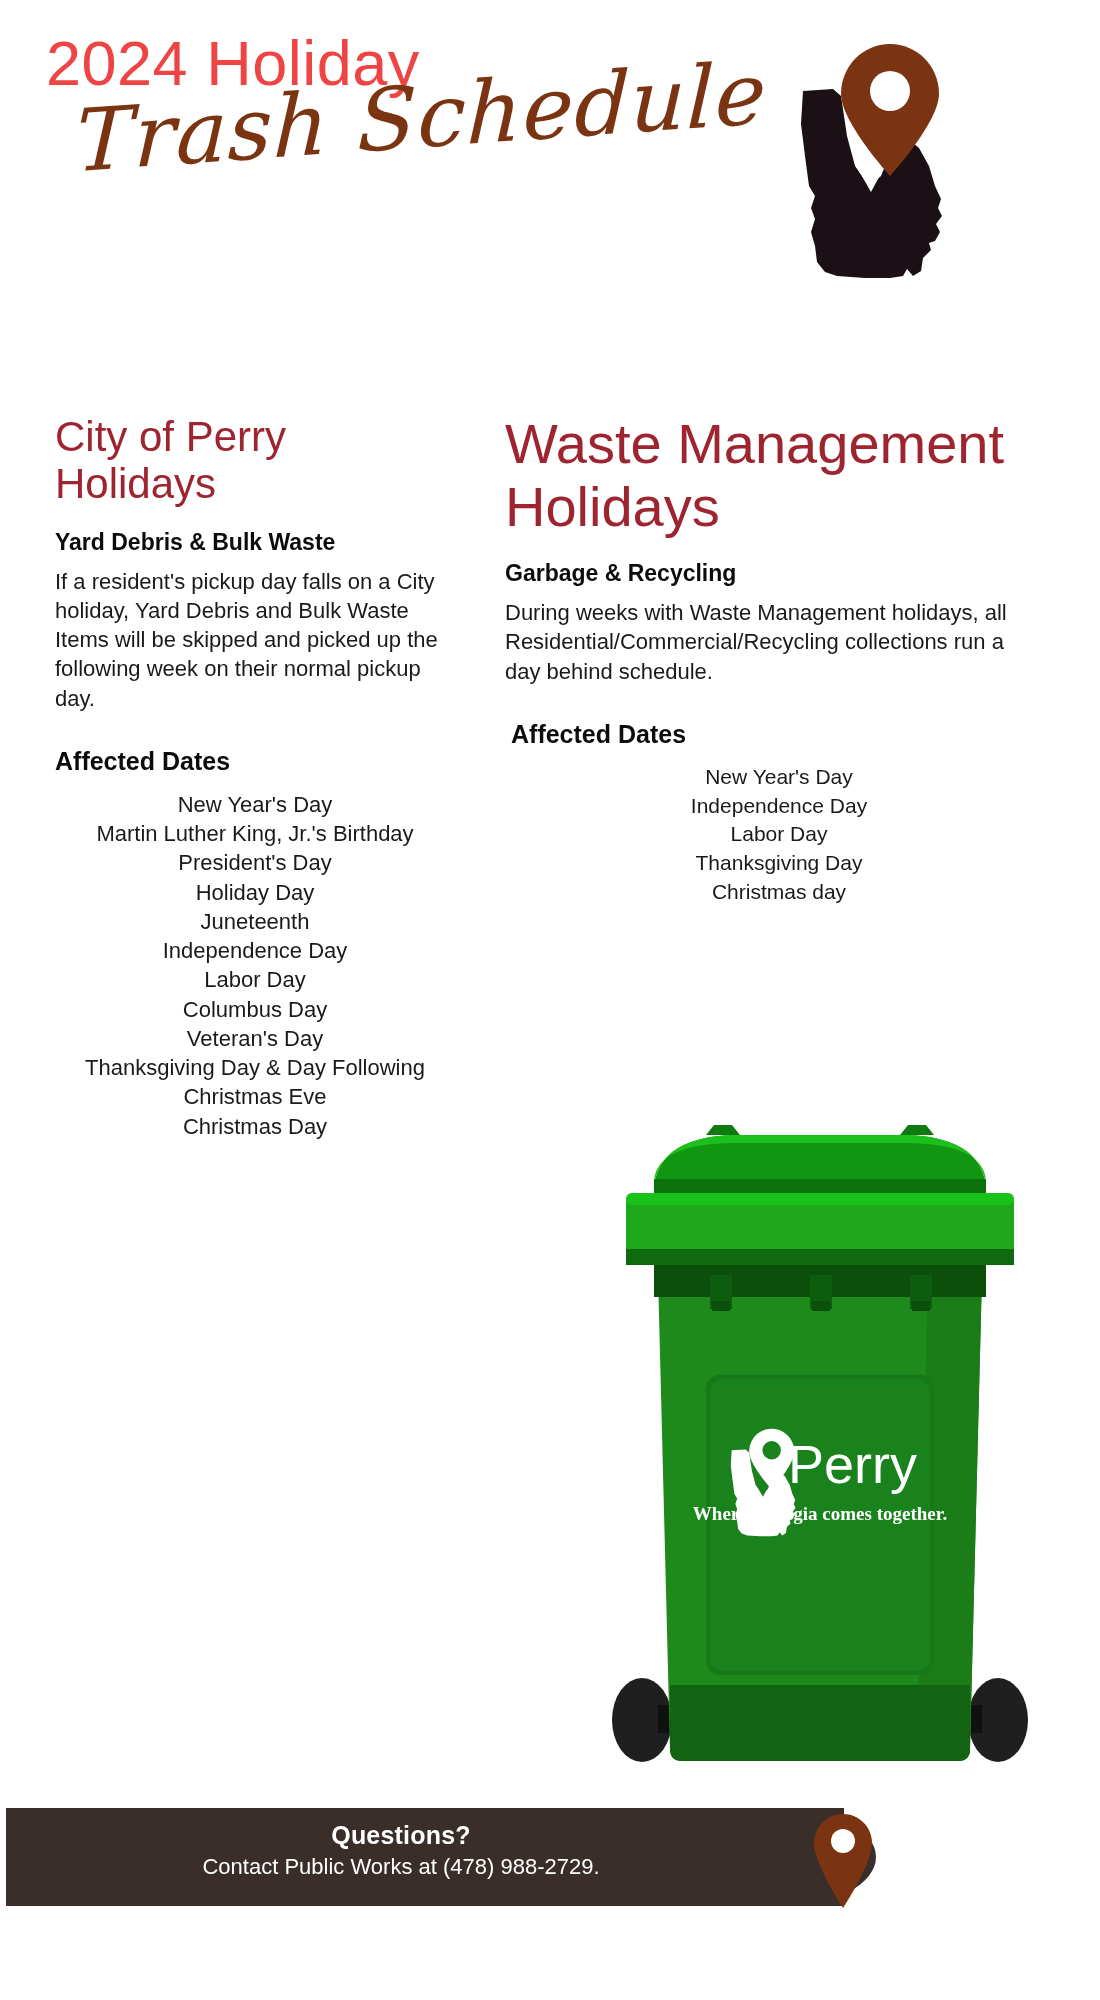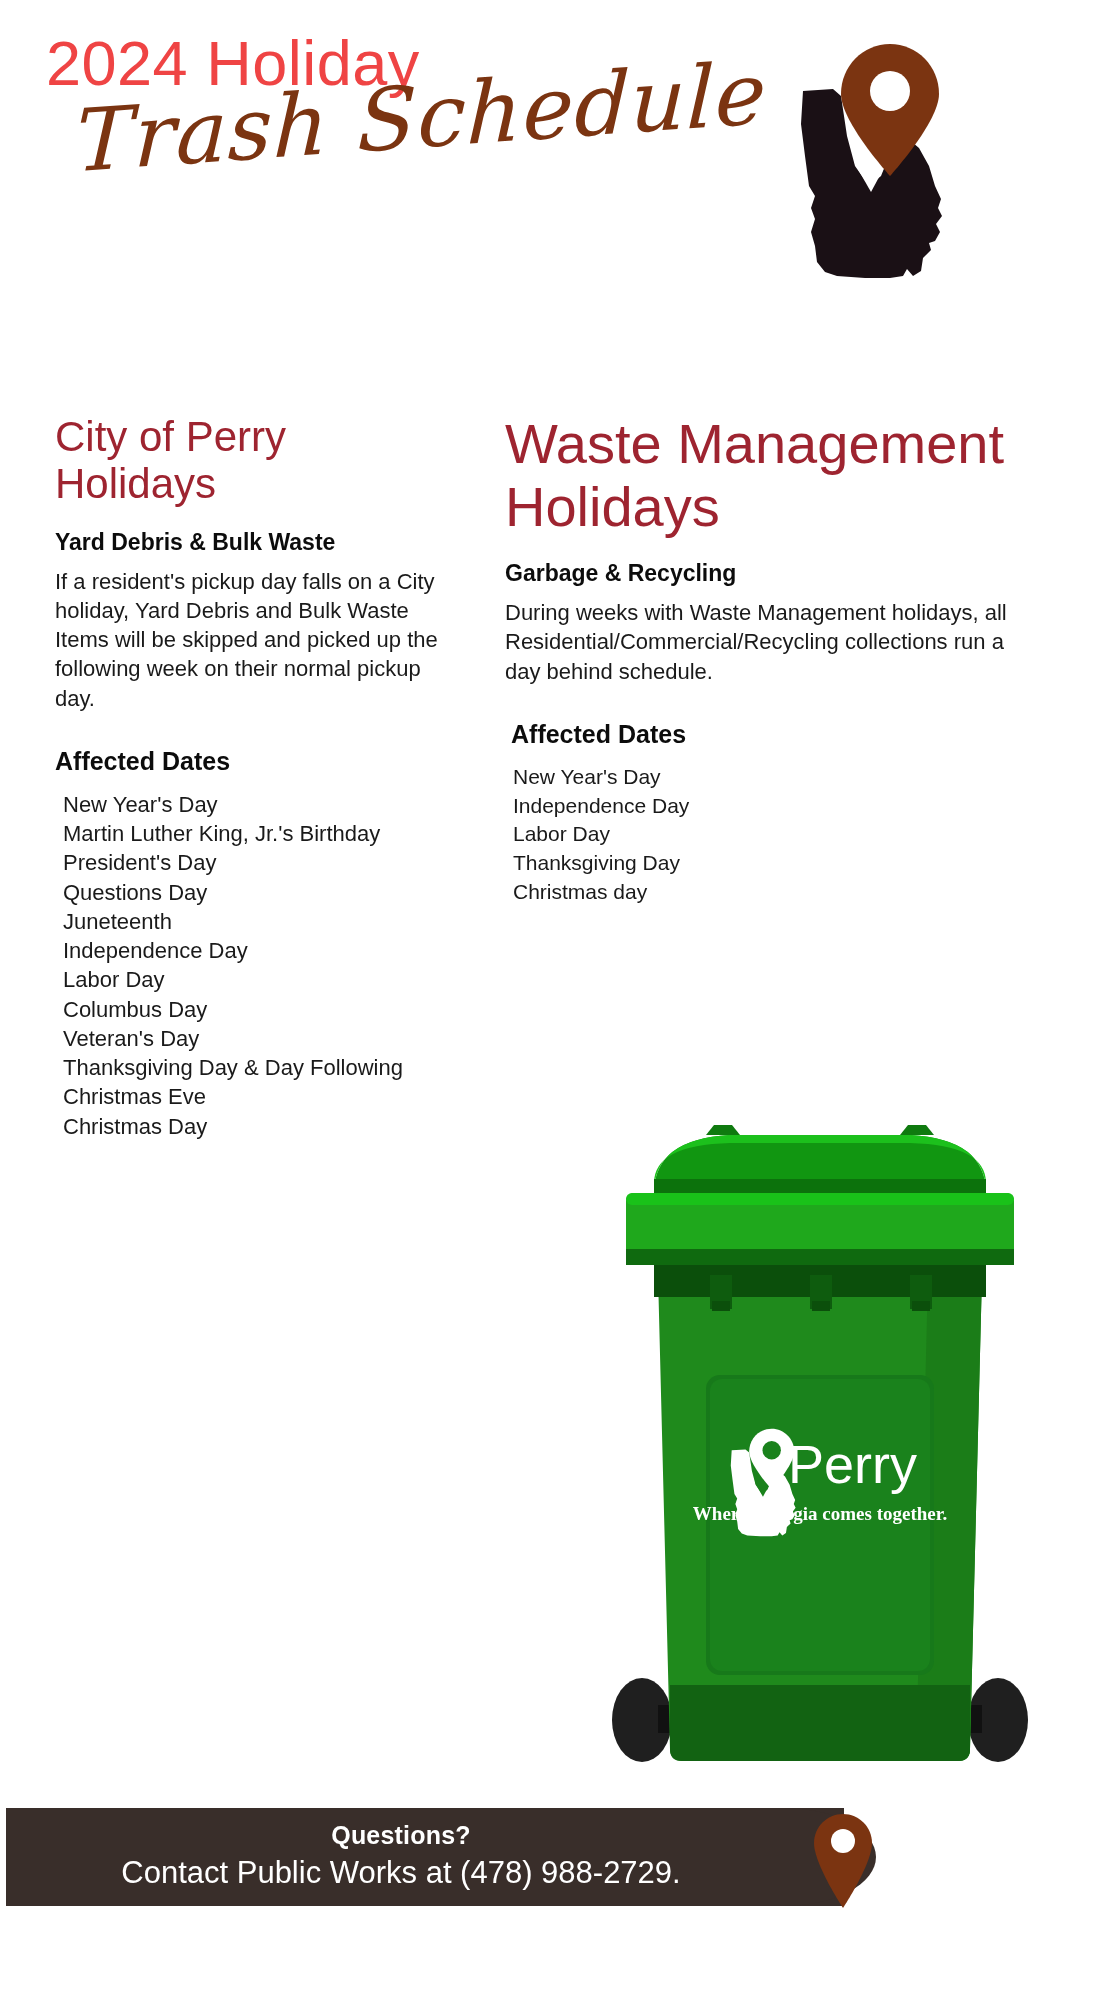--- a/index.html
+++ b/index.html
@@ -108,22 +108,23 @@
   .section-gap { height: 34px; }
 
   .dates-head {
     font-size: 25px;
     font-weight: 700;
     color: #0c0c0c;
     margin: 0 0 14px 0;
   }
   .dates-list {
     list-style: none;
-    margin: 8px;
+    margin: 0;
     padding: 0;
+    text-align: center;
   }
   .dates-list li {
     font-size: 22px;
     line-height: 1.33;
     color: #1a1a1a;
     white-space: nowrap;
   }
   
   #wm-dates-head  { margin-left: 6px; }
   #wm-dates-list  { margin-left: 8px; }
@@ -172,21 +173,21 @@
     text-align: center;
     color: #ffffff;
   }
   #footer-q {
     font-size: 25px;
     font-weight: 700;
     line-height: 1.25;
     letter-spacing: 0.2px;
   }
   #footer-contact {
-    font-size: 31px;
+    font-size: 22px;
     font-weight: 400;
     line-height: 1.3;
     margin-top: 2px;
   }
   #footer-pin {
     position: absolute;
     left: 812px;
     top: 1812px;
     width: 62px;
     height: 100px;
@@ -230,21 +231,21 @@
     <p class="body-text">If a resident's pickup day falls on a City holiday, Yard Debris and Bulk Waste Items will be skipped and picked up the following week on their normal pickup day.</p>
 
     <div class="section-gap"></div>
 
     <p class="dates-head">Affected Dates</p>
 
     <ul class="dates-list" id="city-dates-list">
         <li>New Year's Day</li>
         <li>Martin Luther King, Jr.'s Birthday</li>
         <li>President's Day</li>
-        <li>Questions Day</li>
+        <li>Holiday Day</li>
         <li>Juneteenth</li>
         <li>Independence Day</li>
         <li>Labor Day</li>
         <li>Columbus Day</li>
         <li>Veteran's Day</li>
         <li>Thanksgiving Day &amp; Day Following</li>
         <li>Christmas Eve</li>
         <li>Christmas Day</li>
       </ul>
   </div>

